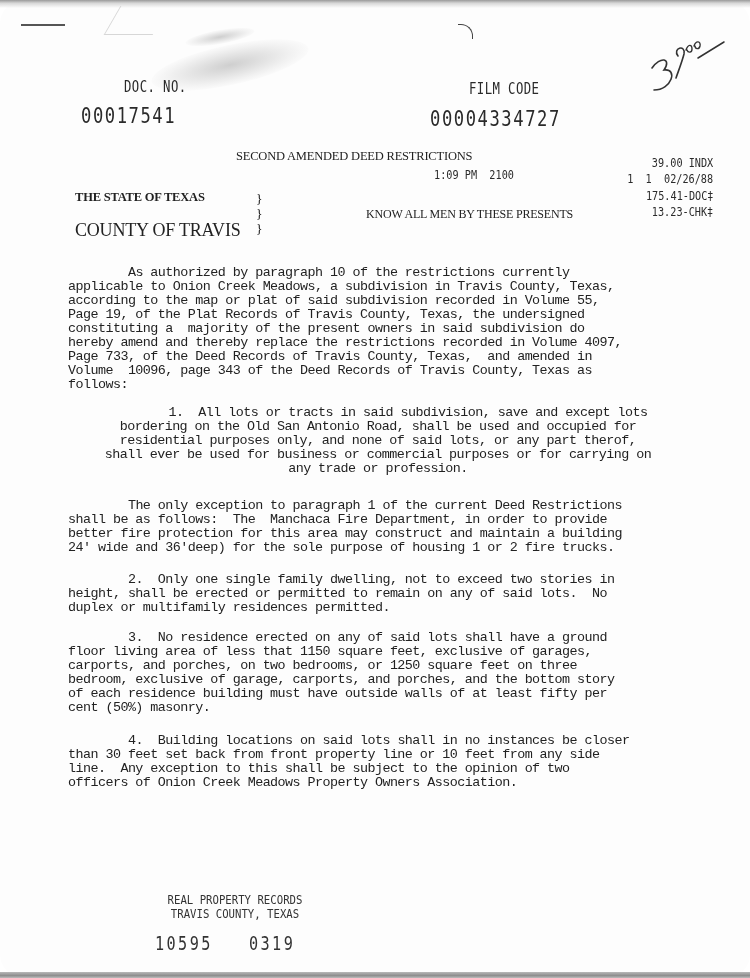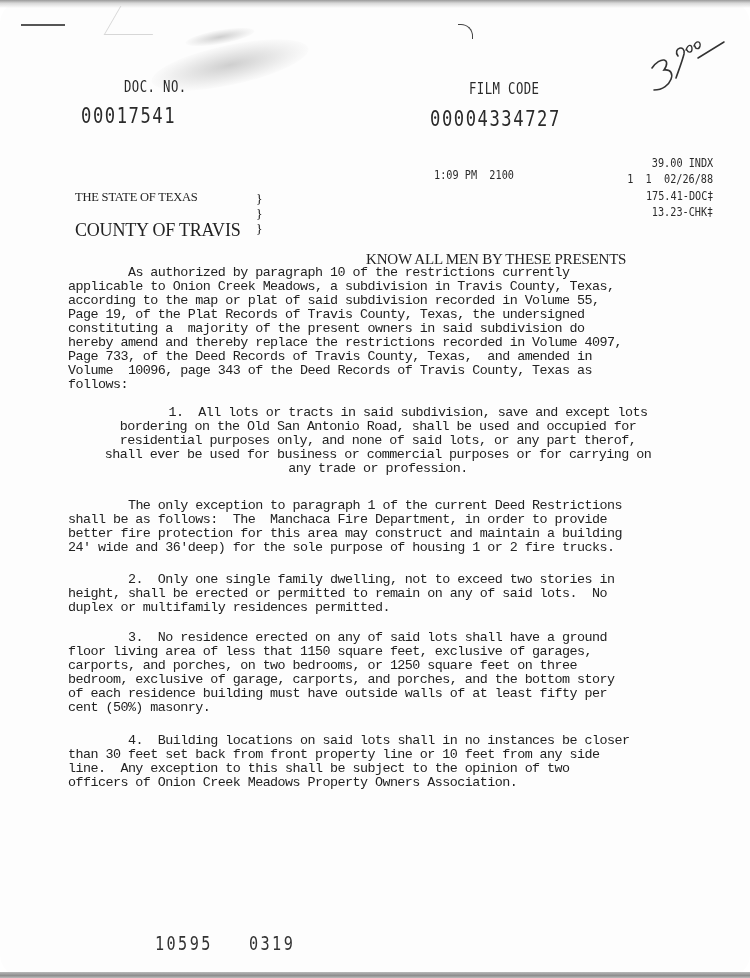--- a/index.html
+++ b/index.html
@@ -119,36 +119,37 @@
   <div class="stamp-label" style="left:469px; top:80px;">FILM CODE</div>
   <div class="stamp-num" style="left:430px; top:106px;">00004334727</div>
 
   <svg class="handwritten" viewBox="0 0 90 70">
     <path d="M10 40 C 18 28, 30 30, 22 42 C 36 40, 30 62, 12 62" fill="none" stroke="#333" stroke-width="1.6" stroke-linecap="round"></path>
     <path d="M36 28 C 30 20, 44 16, 42 26 C 40 34, 36 44, 34 50" fill="none" stroke="#333" stroke-width="1.6" stroke-linecap="round"></path>
     <path d="M44 22 c 2 -6, 6 -6, 6 -1 c 0 4, -4 4, -5 1 M52 18 c 2 -6, 7 -5, 6 0 c -1 4, -5 3, -5 0" fill="none" stroke="#333" stroke-width="1.4" stroke-linecap="round"></path>
     <path d="M56 30 L 82 14" fill="none" stroke="#333" stroke-width="1.5" stroke-linecap="round"></path>
   </svg>
 
+  <div class="serif-typed" style="left:236px; top:149px; font-size:12.5px;">SECOND AMENDED DEED RESTRICTIONS</div>
 
   <div class="register" style="right:236px; top:168px;">
     <span>1:09 PM</span>&nbsp;&nbsp;<span>2100</span>
   </div>
 
   <div class="register" style="right:37px; top:156px;">39.00 INDX</div>
   <div class="register" style="right:37px; top:172px; white-space:pre;">1  1  02/26/88</div>
   <div class="register" style="right:37px; top:189px;">175.41-DOC‡</div>
   <div class="register" style="right:37px; top:205px;">13.23-CHK‡</div>
 
-  <div class="serif-typed" style="left:75px; top:190px; font-size:12.5px;">THE STATE OF TEXAS</div>
+  <div class="serif-typed" style="left:75px; top:190px; font-size:12.5px;font-weight:bold;">THE STATE OF TEXAS</div>
   <div class="serif-typed" style="left:75px; top:220px; font-size:18px;">COUNTY OF TRAVIS</div>
   <div class="serif-typed" style="left:256px; top:191px;">}</div>
   <div class="serif-typed" style="left:256px; top:206px;">}</div>
   <div class="serif-typed" style="left:256px; top:221px;">}</div>
-  <div class="serif-typed" style="left:366px; top:207px; font-size:15px;margin-top:44px;">KNOW ALL MEN BY THESE PRESENTS</div>
+  <div class="serif-typed" style="left:366px; top:207px; font-size:12px;">KNOW ALL MEN BY THESE PRESENTS</div>
 
   <pre class="body-text" style="top:266px;">        As authorized by paragraph 10 of the restrictions currently
 applicable to Onion Creek Meadows, a subdivision in Travis County, Texas,
 according to the map or plat of said subdivision recorded in Volume 55,
 Page 19, of the Plat Records of Travis County, Texas, the undersigned
 constituting a  majority of the present owners in said subdivision do
 hereby amend and thereby replace the restrictions recorded in Volume 4097,
 Page 733, of the Deed Records of Travis County, Texas,  and amended in
 Volume  10096, page 343 of the Deed Records of Travis County, Texas as
 follows:</pre>
@@ -168,17 +169,21 @@
 floor living area of less that 1150 square feet, exclusive of garages,
 carports, and porches, on two bedrooms, or 1250 square feet on three
 bedroom, exclusive of garage, carports, and porches, and the bottom story
 of each residence building must have outside walls of at least fifty per
 cent (50%) masonry.</pre>
   <pre class="body-text" style="top:734px;">        4.  Building locations on said lots shall in no instances be closer
 than 30 feet set back from front property line or 10 feet from any side
 line.  Any exception to this shall be subject to the opinion of two
 officers of Onion Creek Meadows Property Owners Association.</pre>
 
+  <div class="footer-stamp" style="left:150px; top:893px; width:170px;">
+    <div style="font-size:13px; line-height:14px; transform:scaleX(0.82);">REAL PROPERTY RECORDS</div>
+    <div style="font-size:13px; line-height:14px; transform:scaleX(0.82);">TRAVIS COUNTY, TEXAS</div>
+  </div>
   <div class="footer-stamp" style="left:155px; top:932px; font-size:19px; letter-spacing:3px; transform:scaleX(0.8); transform-origin:left top;">10595</div>
   <div class="footer-stamp" style="left:249px; top:932px; font-size:19px; letter-spacing:3px; transform:scaleX(0.8); transform-origin:left top;">0319</div>
 
   <div class="bottom-edge"></div>
 </div>
 
 </body></html>

